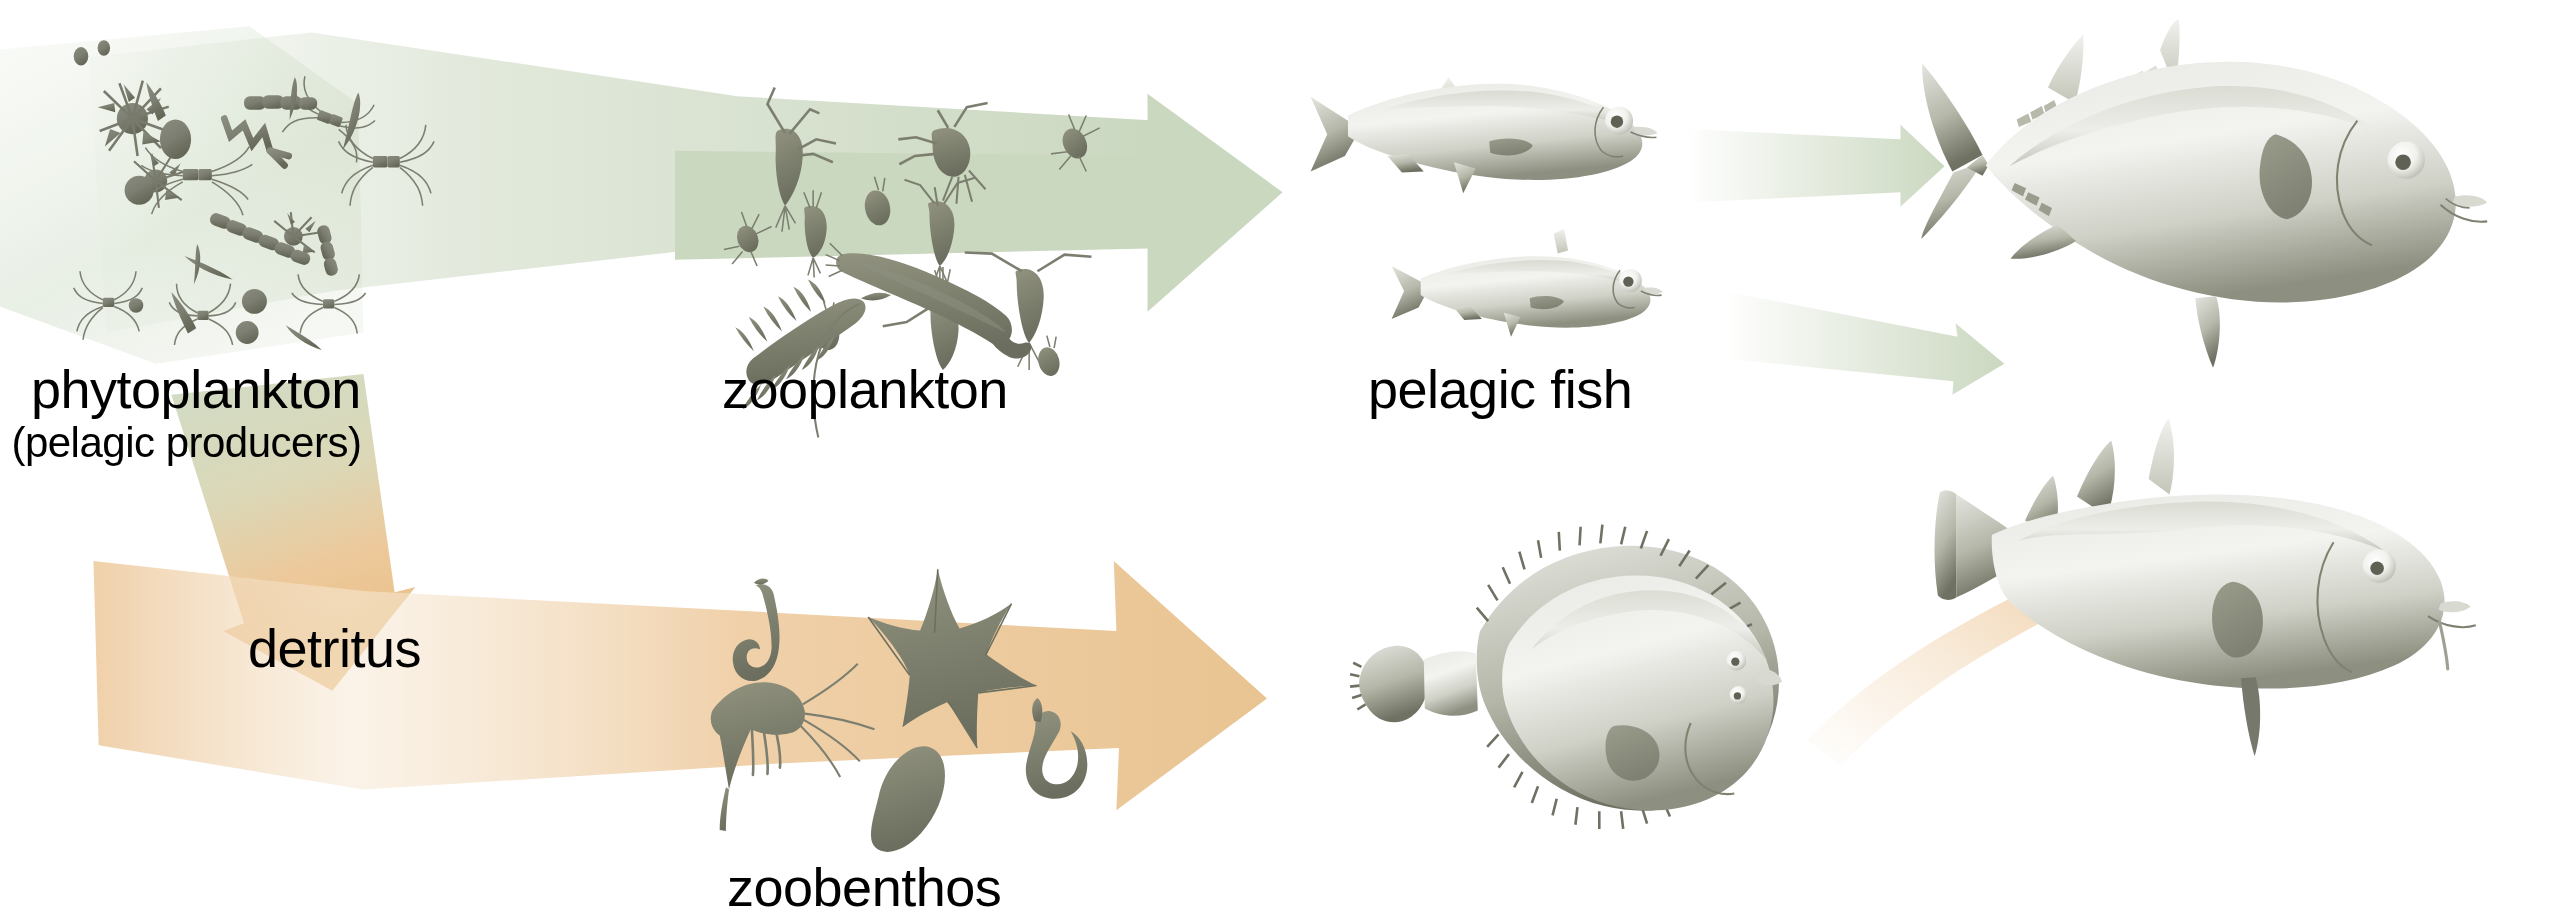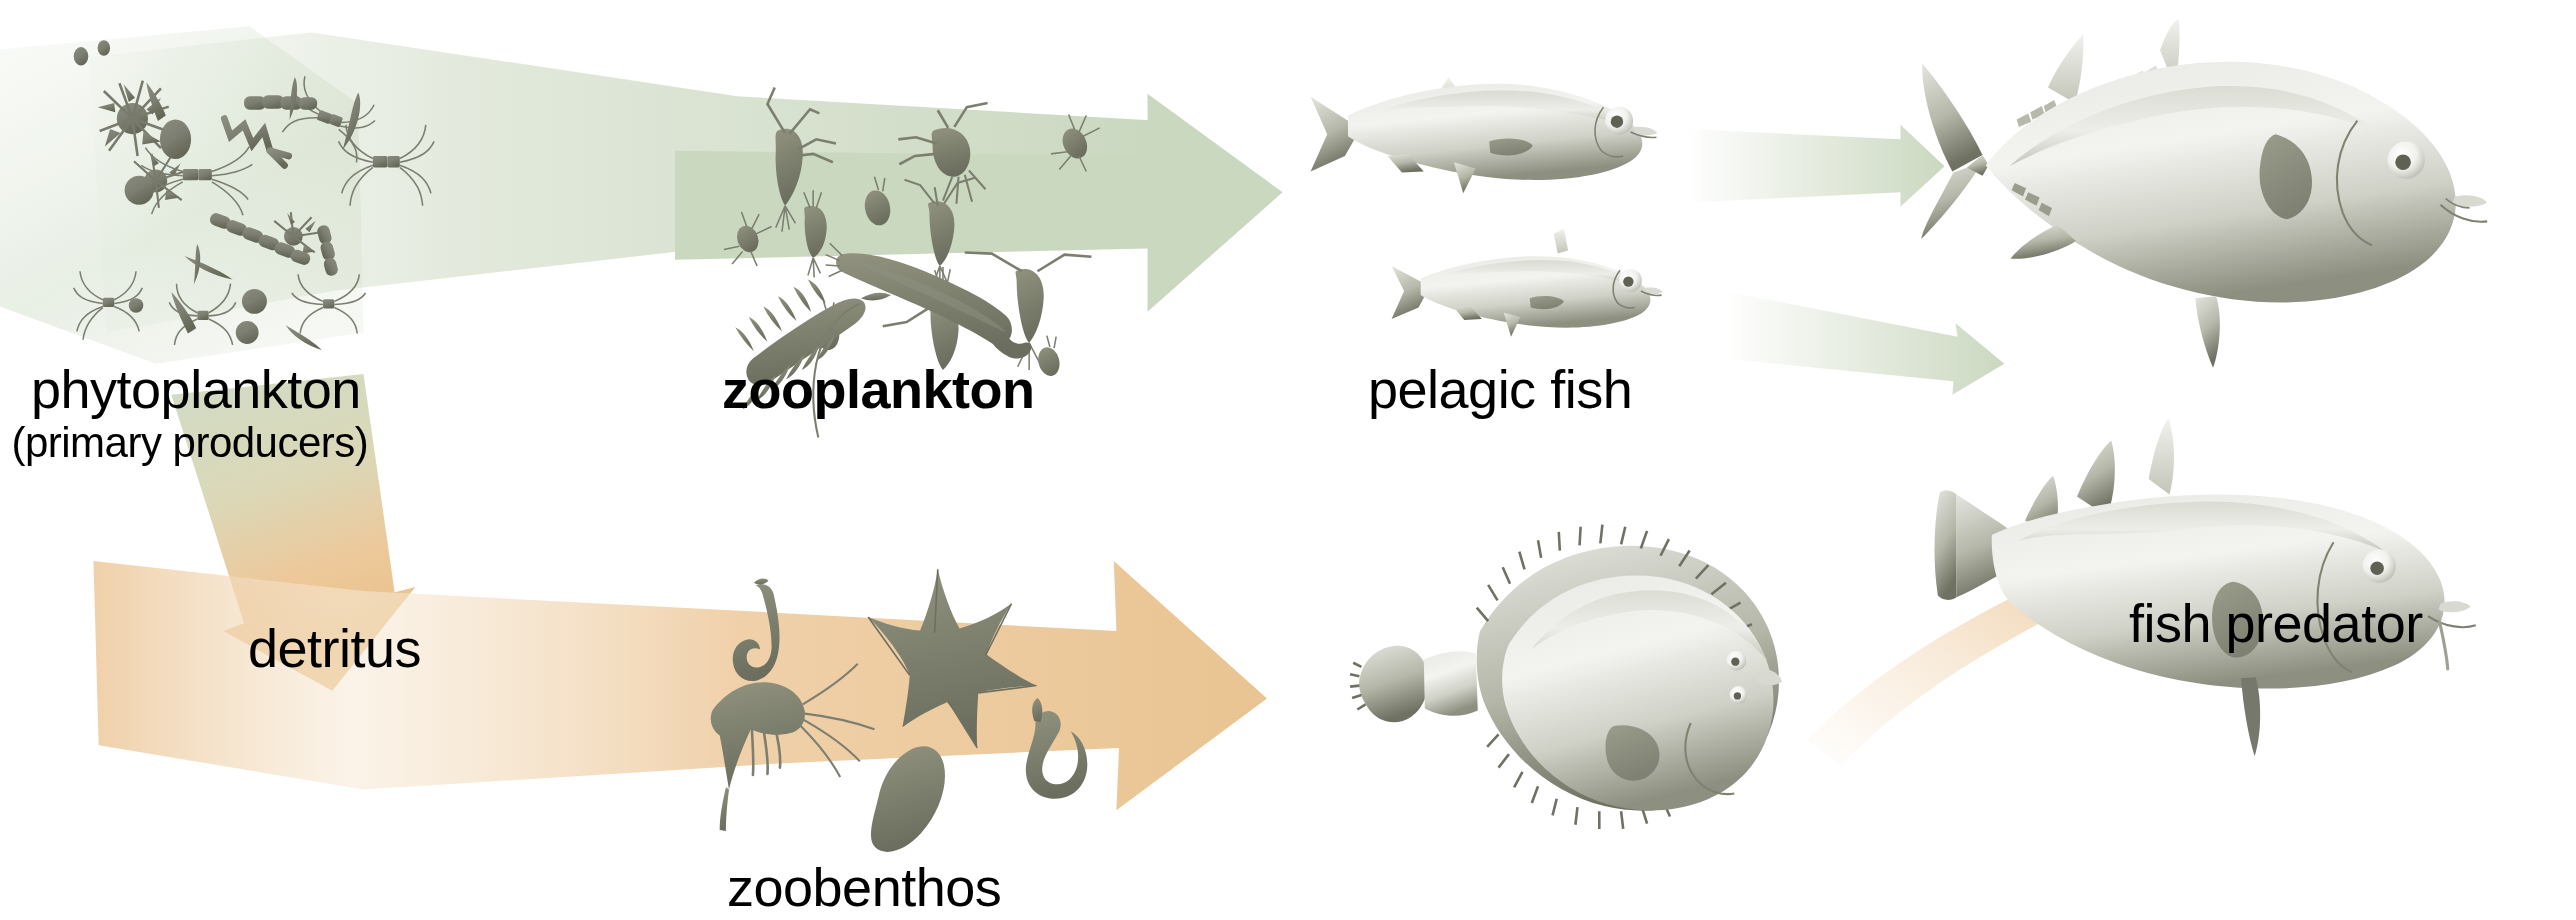--- a/index.html
+++ b/index.html
@@ -720,21 +720,20 @@
     <circle cx="3342" cy="1274" r="8" fill="#5f6154"></circle>
     <circle cx="3348" cy="1338" r="17" fill="url(#gEye)"></circle>
     <circle cx="3346" cy="1340" r="7" fill="#5f6154"></circle>
 
     <path d="M3390,1286 C3412,1288 3428,1298 3432,1312 C3418,1322 3396,1322 3382,1312 Z" fill="#d8d9d1"></path>
   </g>
 
 </svg>
 
 <div class="lbl lbl-main" style="left:31px;top:362px;">phytoplankton</div>
-<div class="lbl lbl-sub" style="left:11.4px;top:422px;">(primary producers)</div>
-<div class="lbl lbl-main" style="left:722px;top:362px;font-weight:bold;">zooplankton</div>
+<div class="lbl lbl-sub" style="left:11.4px;top:422px;">(pelagic producers)</div>
+<div class="lbl lbl-main" style="left:722px;top:362px;">zooplankton</div>
 <div class="lbl lbl-main" style="left:1368px;top:362px;">pelagic fish</div>
 <div class="lbl lbl-main" style="left:248px;top:574px;margin-top:47px;">detritus</div>
 <div class="lbl lbl-main" style="left:727px;top:860px;">zoobenthos</div>
-<div class="lbl lbl-main" style="left:2129px;top:596px;">fish predator</div>
 
 </div>
 
 
 </body></html>

